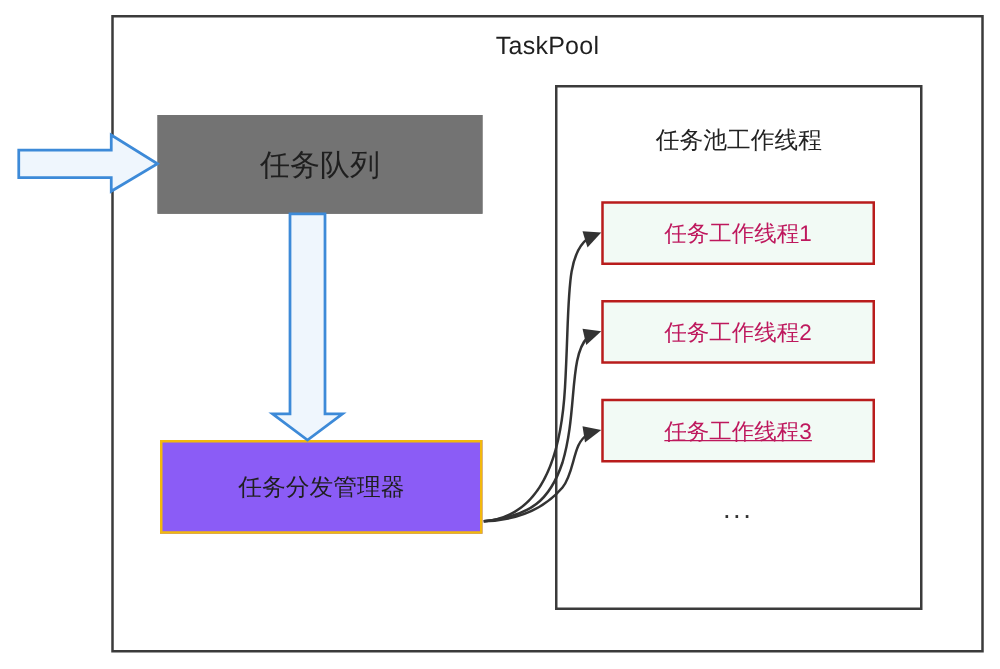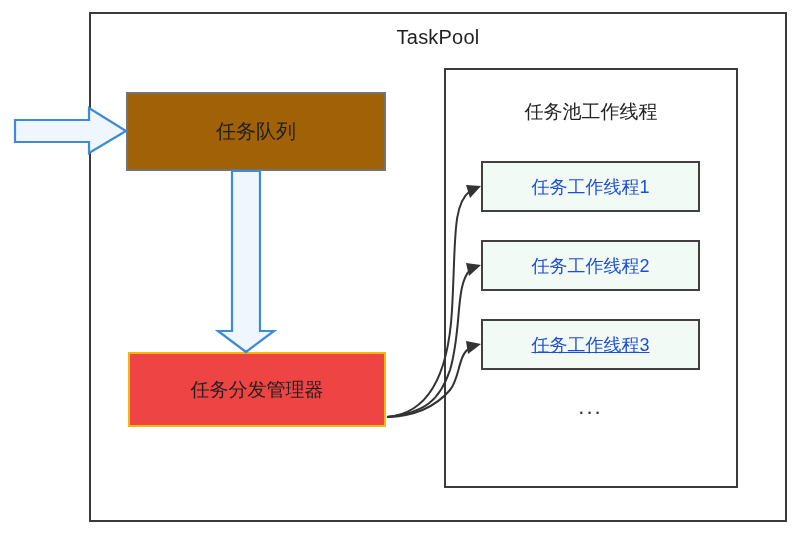--- a/index.html
+++ b/index.html
@@ -76,47 +76,47 @@
     justify-content: center;
     text-align: center;
   }
 
   
   .queue-box {
     left: 126px;
     top: 92px;
     width: 260px;
     height: 79px;
-    background: #a16207;
+    background: #737373;
     border: 2px solid #737373;
-    font-size: 20px;
+    font-size: 24px;
     color: #1f1f1f;
   }
 
   
   .dispatcher-box {
     left: 128px;
     top: 352px;
     width: 258px;
     height: 75px;
-    background: #ef4444;
+    background: #8b5cf6;
     border: 2px solid #f2b90c;
     font-size: 19px;
     color: #1f1f1f;
   }
 
   
   .worker-box {
     left: 481px;
     width: 219px;
     height: 51px;
     background: #f2faf5;
-    border: 2px solid #404040;
+    border: 2px solid #b91c1c;
     font-size: 18px;
-    color: #1d4ed8;
+    color: #be185d;
   }
   .worker-1 { top: 161px; }
   .worker-2 { top: 240px; }
   .worker-3 { top: 319px; text-decoration: underline; }
 
   .ellipsis {
     position: absolute;
     left: 481px;
     top: 396px;
     width: 219px;

